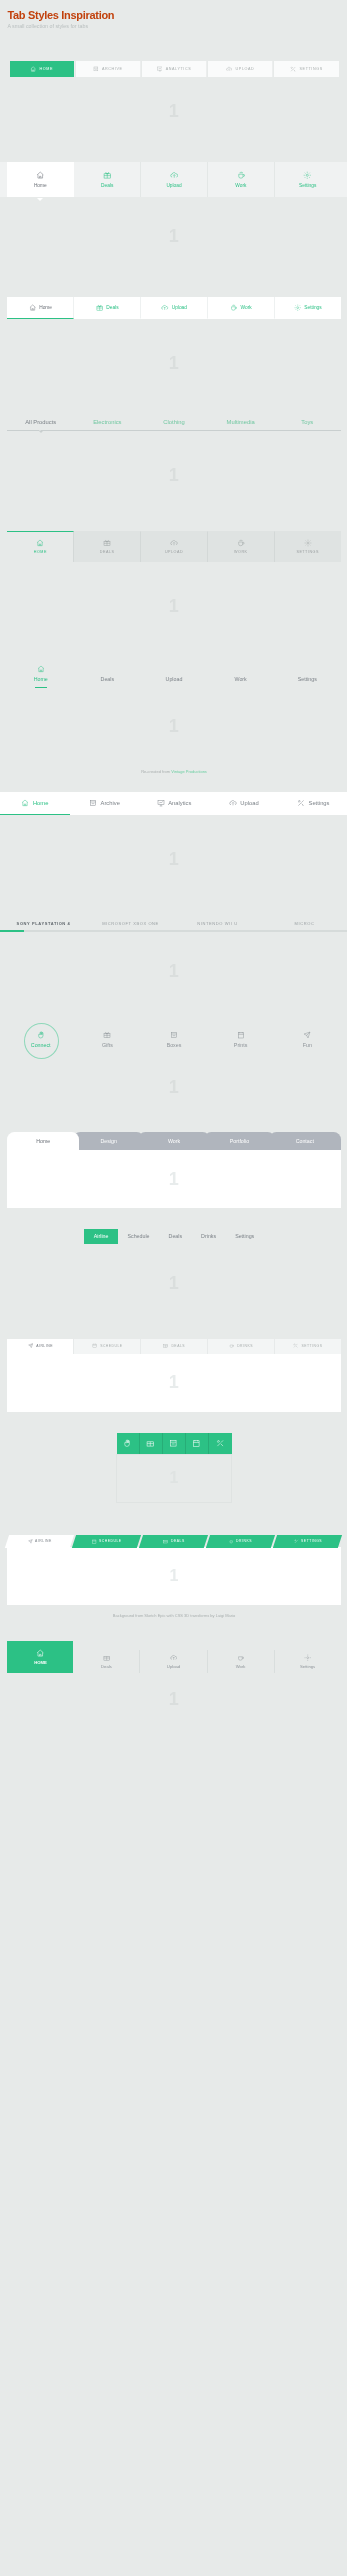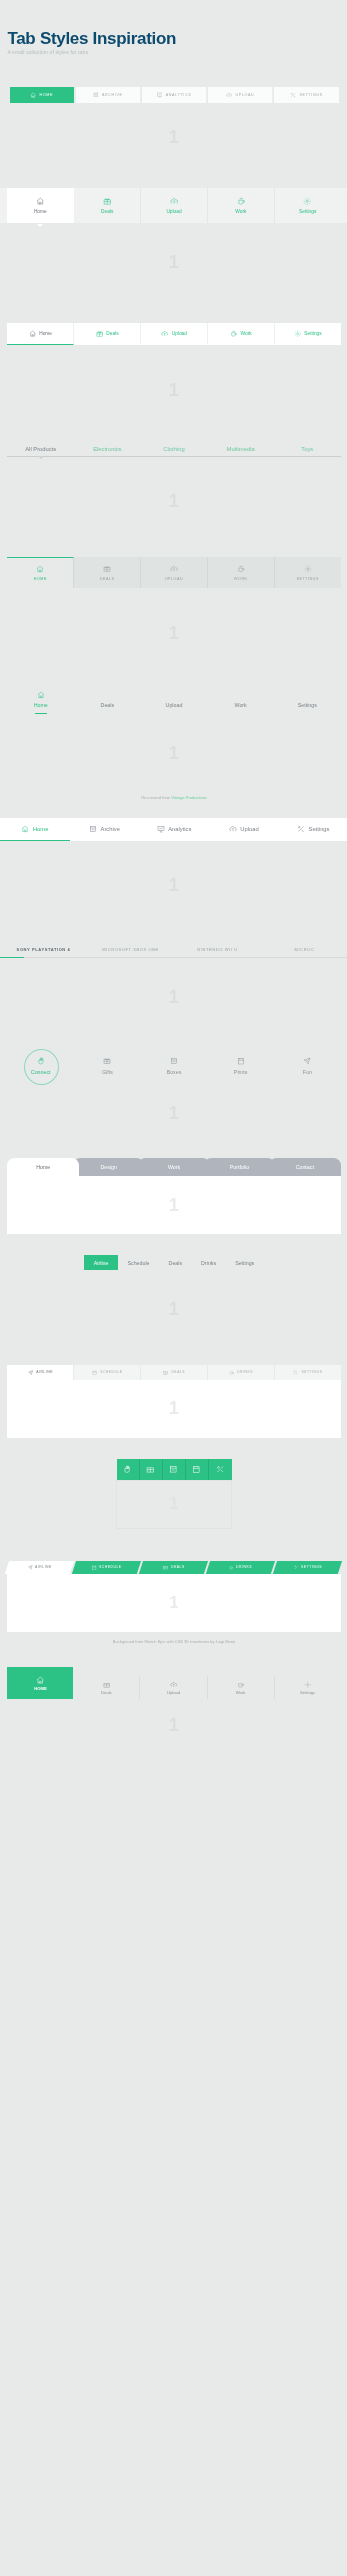--- a/index.html
+++ b/index.html
@@ -8,26 +8,25 @@
     width: 348px;
     background: #e7eae9;
     font-family: "Liberation Sans", sans-serif;
     color: #74777b;
   }
   body { width: 348px; overflow-x: hidden; }
 
   
   .page-header { padding: 9.5px 7.4px 3.2px 7.4px; }
   .page-title {
-    font-size: 17px;
+    font-size: 11px;
     font-weight: bold;
-    color: #0c4a6e;
+    color: #c2410c;
     letter-spacing: -0.3px;
     line-height: 1.05;
-    margin-top: 20px;
   }
   .page-subtitle {
     font-size: 5.3px;
     color: #b9bfbf;
     margin-top: 1.6px;
     font-weight: normal;
   }
 
   
   .tab-section { width: 348px; position: relative; }

